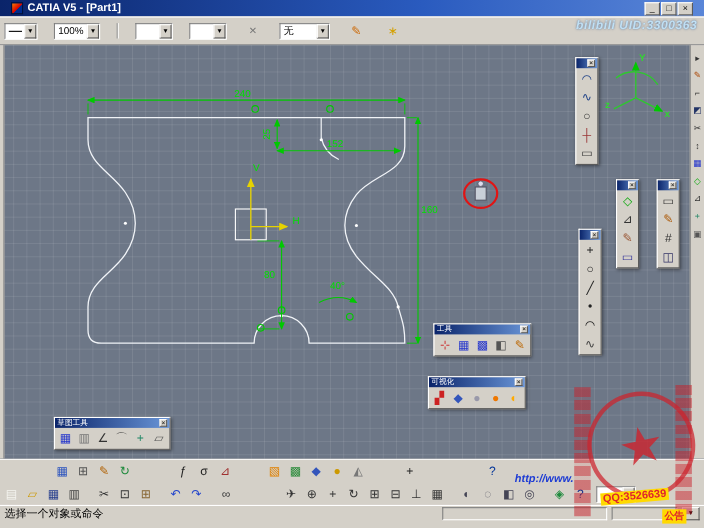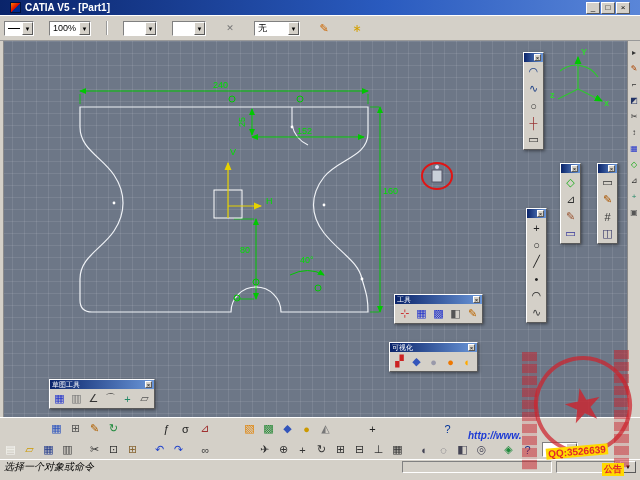--- a/index.html
+++ b/index.html
@@ -50,21 +50,21 @@
 
   
   .dock { height:42px; background:#d4d0c8; border-top:1px solid #fff; }
   .dockrow { height:21px; display:flex; align-items:center; padding:0 2px; }
   .dockrow .icons { display:flex; align-items:center; gap:2px; }
   .dicon { width:17px; height:17px; display:flex; align-items:center; justify-content:center; font-size:11px; color:#333; }
   .dcombo { width:36px; margin-left:6px; }
 
   
   .status { height:15px; display:flex; align-items:center; gap:4px; font-size:10px; padding:0 4px; background:#d4d0c8; border-top:1px solid #fff; }
-  .smsg { flex:1; white-space:nowrap; overflow:hidden;font-style:italic; }
+  .smsg { flex:1; white-space:nowrap; overflow:hidden; }
   .sfield { height:12px; border:1px solid; border-color:#808080 #fff #fff #808080; background:#d4d0c8; }
   .sf1 { width:150px; } .sf2 { width:60px; }
   .scombo { width:16px; height:12px; background:#d4d0c8; border:1px solid; border-color:#fff #5a5a5a #5a5a5a #fff; font-size:6px; text-align:center; line-height:11px; }
 
   
   .wm { position:absolute; pointer-events:none; z-index:40; }
   .wm-uid { top:17px; right:6px; color:rgba(195,228,248,.95); font-size:11px; font-weight:bold; font-style:italic; letter-spacing:.5px; text-shadow:0 0 2px rgba(20,60,120,.7); }
   .wm-stamp { left:534px; top:356px; width:98px; height:98px; border:4px solid rgba(205,35,45,.72); border-radius:50%; transform:rotate(-12deg); display:flex; align-items:center; justify-content:center; }
   .wm-star { font-size:46px; color:rgba(205,35,45,.8); line-height:1; }
   .wm-strip { width:15px; height:118px; background:repeating-linear-gradient(180deg,rgba(200,30,40,.5) 0 9px,rgba(200,30,40,.12) 9px 12px); }
@@ -367,20 +367,21 @@
     </div>
   </div>
 
   <div class="status">
     <span class="smsg">选择一个对象或命令</span>
     <span class="sfield sf1"></span>
     <span class="sfield sf2"></span>
     <span class="scombo">▼</span>
   </div>
 
+  <div class="wm wm-uid">bilibili UID:3300363</div>
   <div class="wm wm-strip wm-strip-l"></div>
   <div class="wm wm-strip wm-strip-r"></div>
   <div class="wm wm-stamp">
     <span class="wm-star">★</span>
   </div>
   <div class="wm wm-url">http://www.</div>
   <div class="wm wm-qq">QQ:3526639</div>
   <div class="wm wm-notice">公告</div>
 
 </div>

